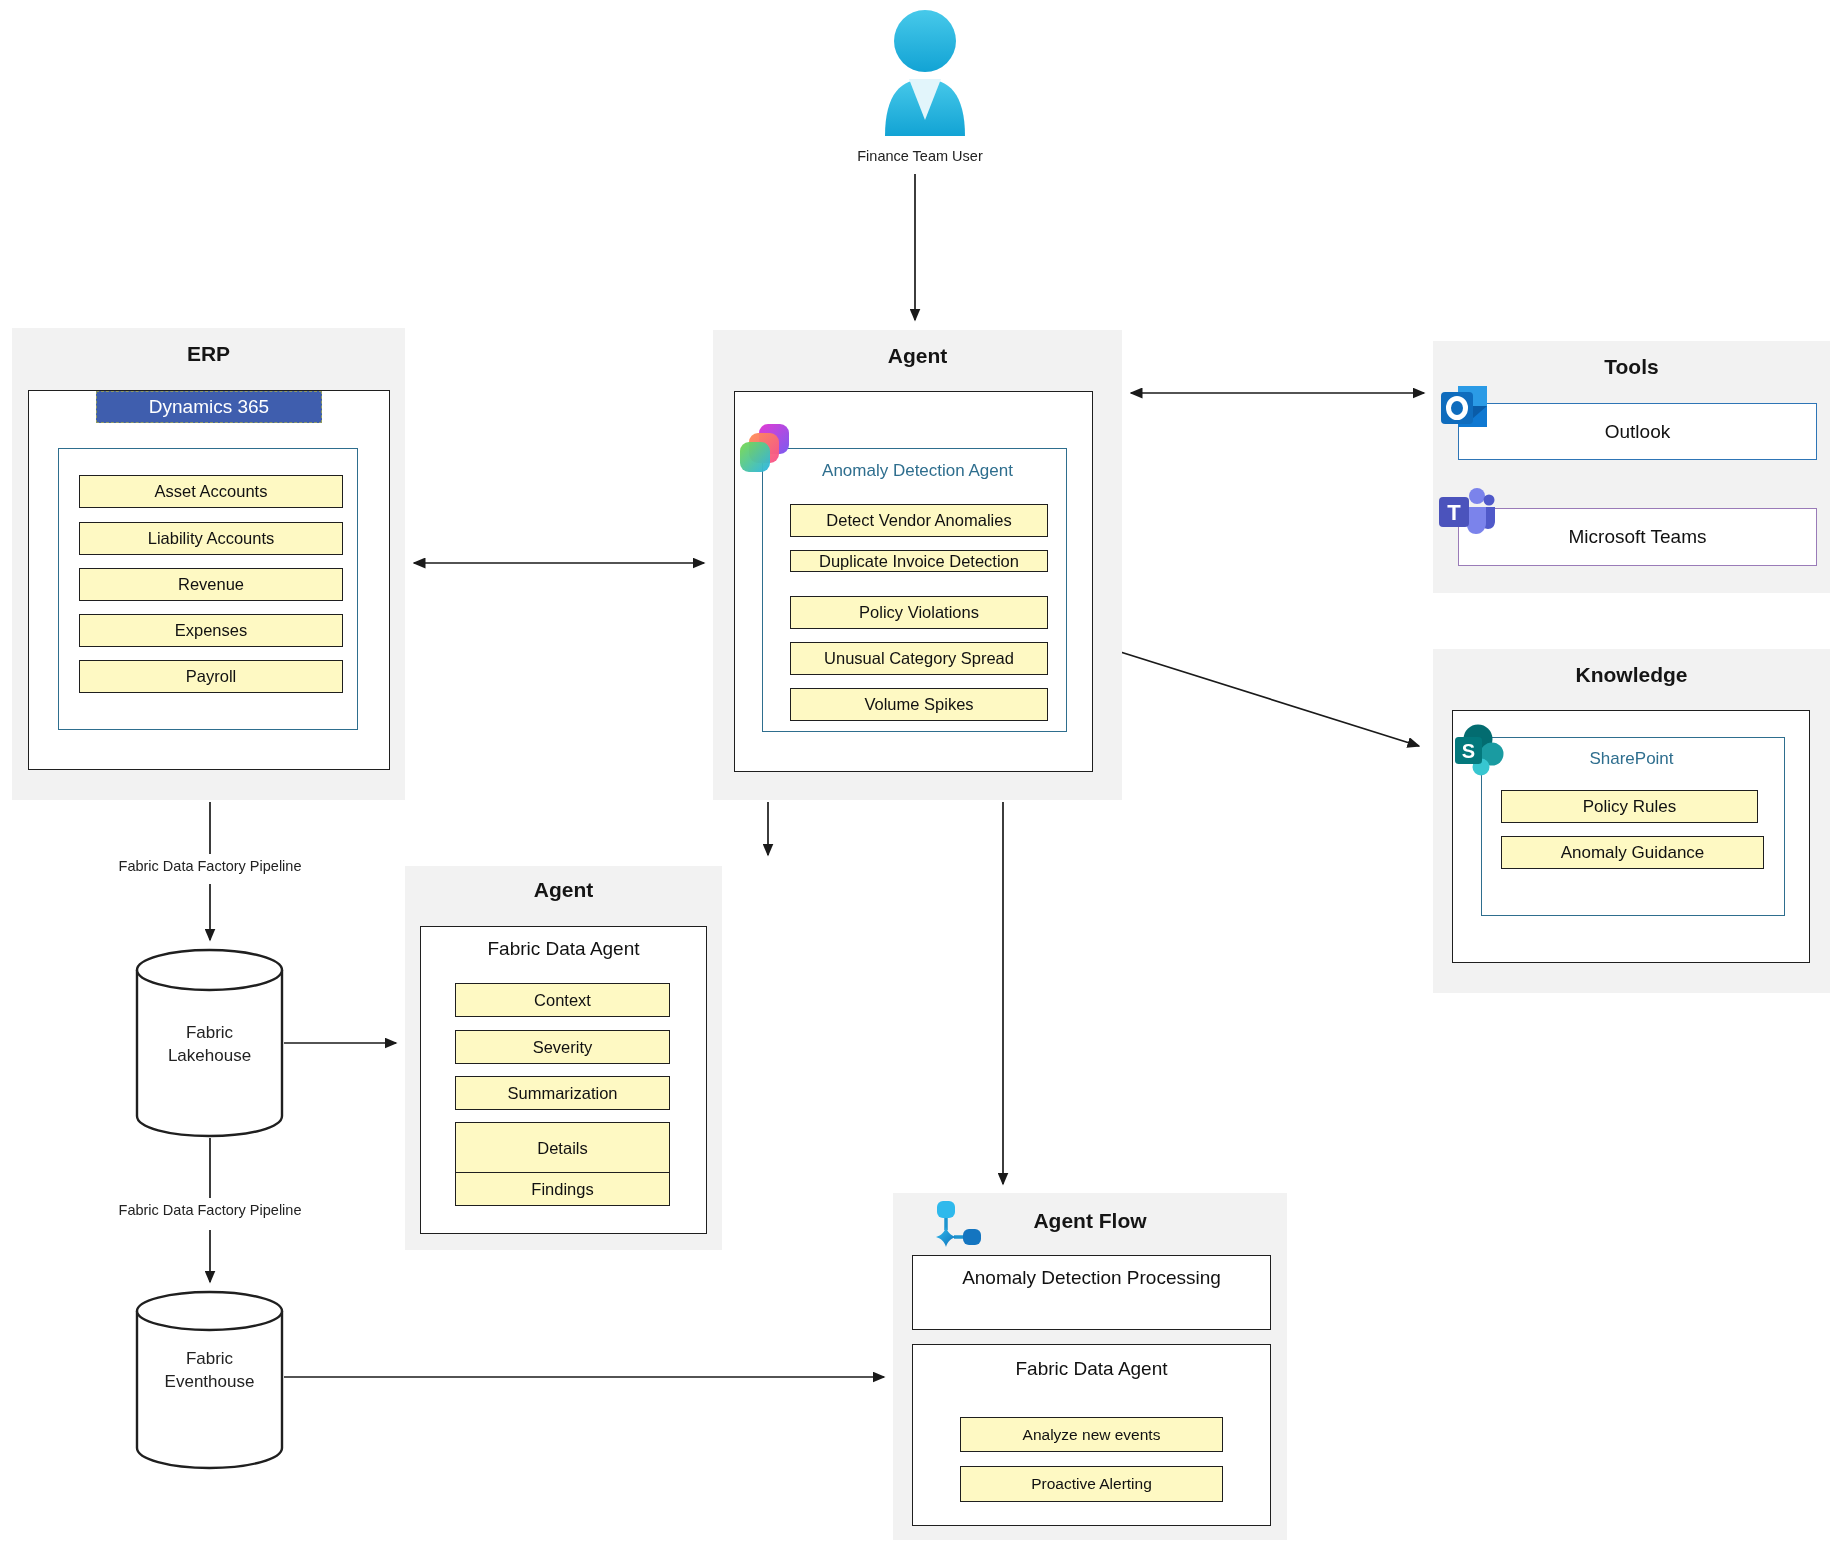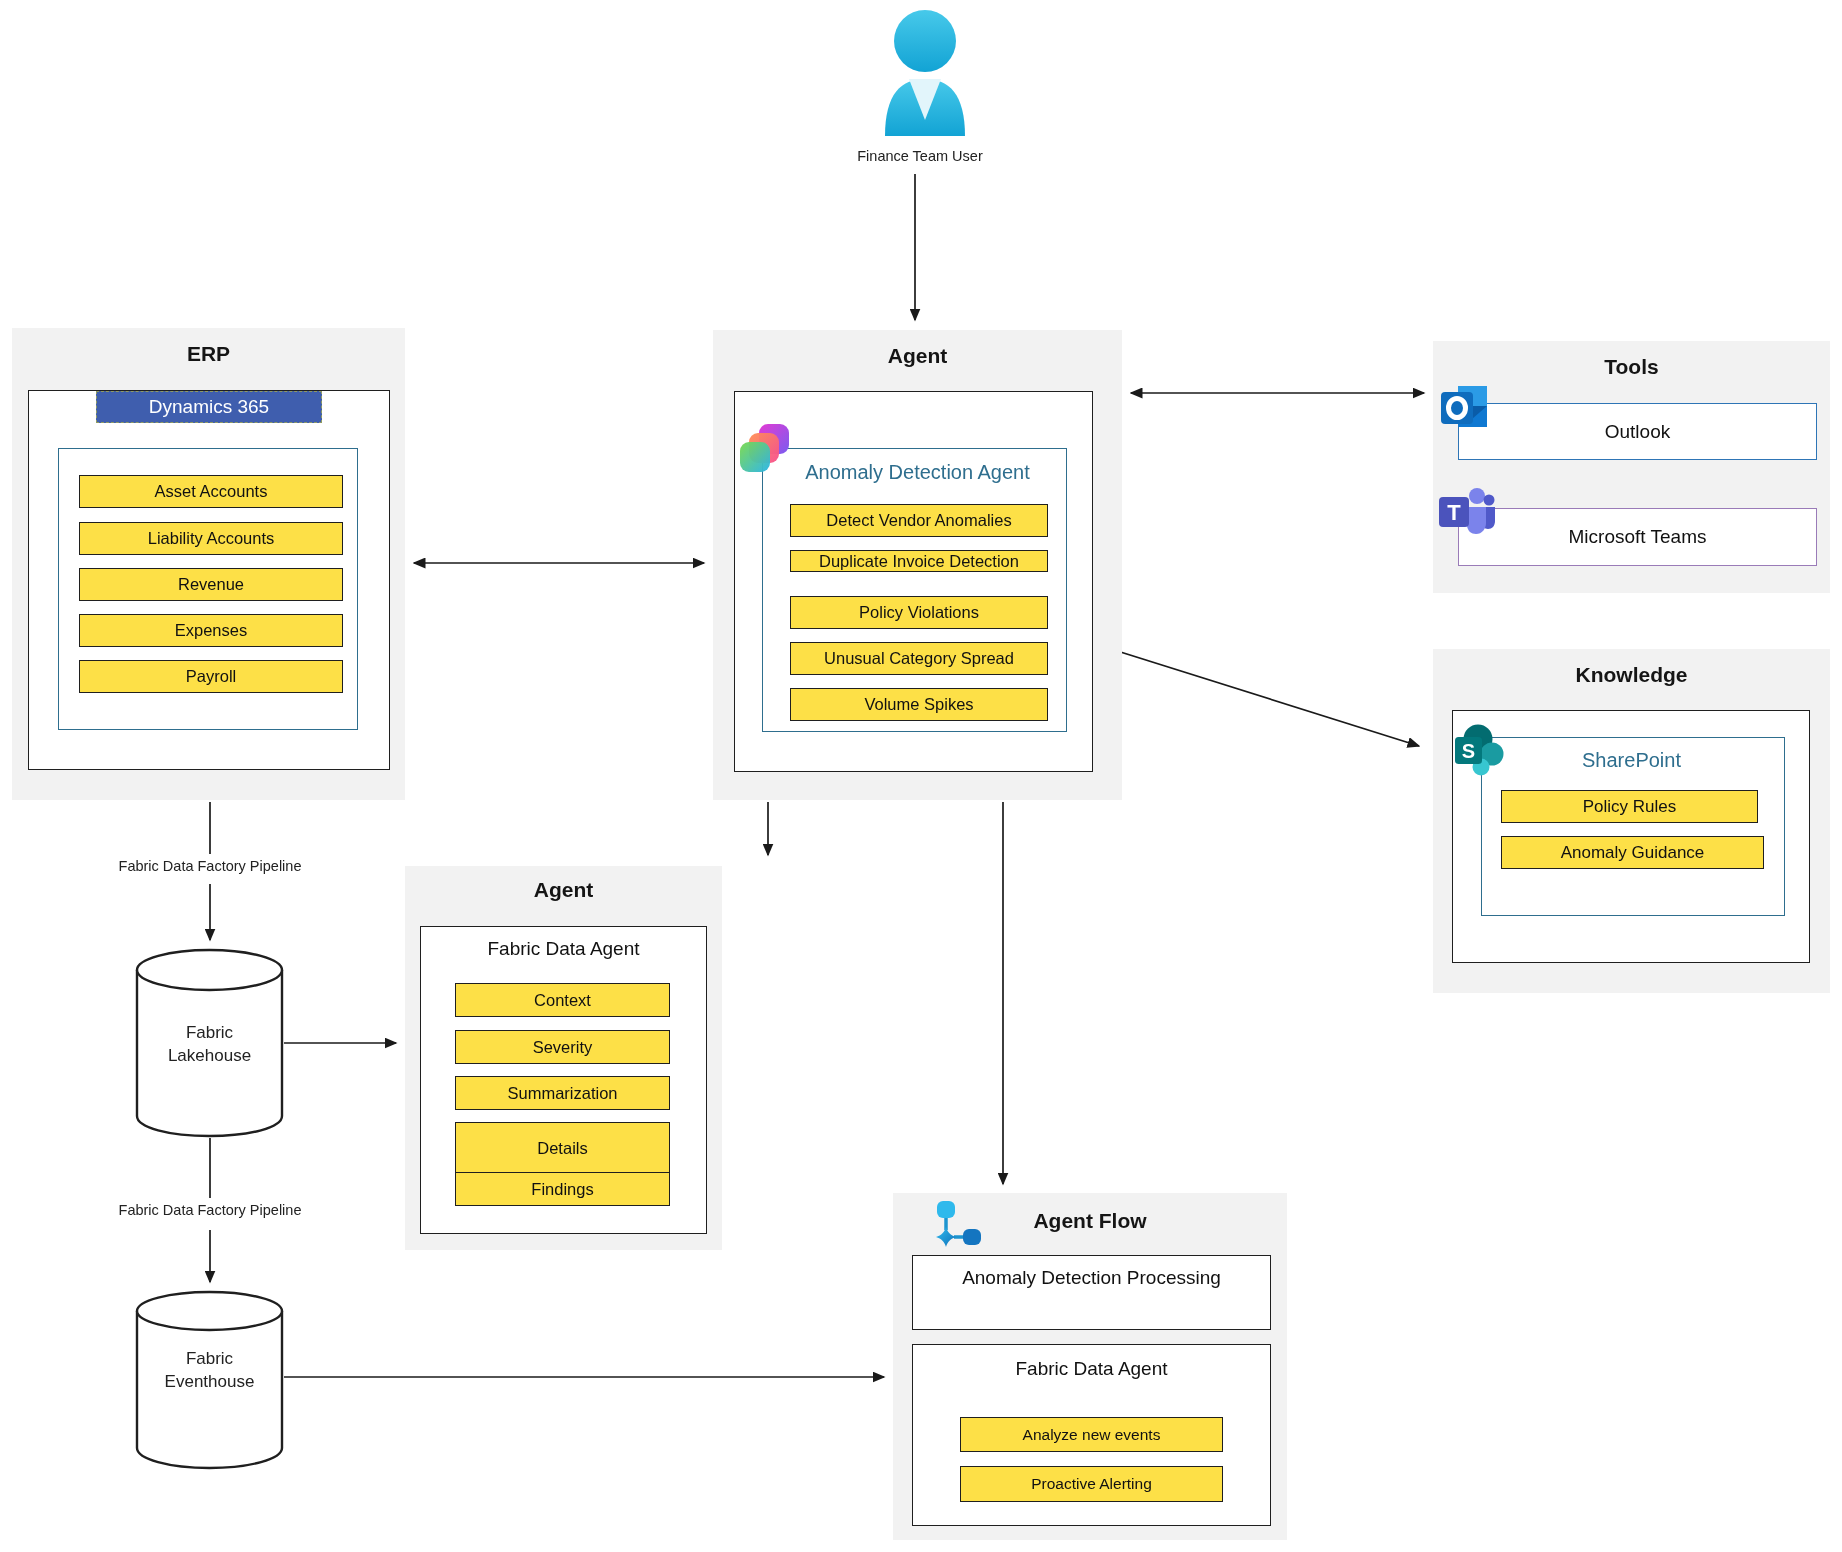--- a/index.html
+++ b/index.html
@@ -5,22 +5,22 @@
   html,body { margin:0; padding:0; background:#fff; }
   #canvas {
     position:relative; width:1842px; height:1552px; overflow:hidden;
     font-family:"Liberation Sans", sans-serif; color:#1a1a1a; background:#fff;
   }
   .panel { position:absolute; background:var(--panel-bg,#f2f2f2); }
   .panel-title { position:absolute; left:0; right:0; top:14px; text-align:center;
                  font-weight:bold; font-size:21px; color:#151515; }
   .wbox { position:absolute; background:#fff; border:1.6px solid var(--line,#1f1f1f); box-sizing:border-box; }
   .tealbox { position:absolute; border:1.6px solid var(--teal,#2e6e8e); box-sizing:border-box; }
-  .teal-title { position:absolute; left:0; right:0; text-align:center; font-size:20px; color:var(--teal,#2e6e8e); }
-  .item { position:absolute; background:#fde047; border:1.6px solid var(--line,#1f1f1f); box-sizing:border-box;
+  .teal-title { position:absolute; left:0; right:0; text-align:center; font-size:17px; color:var(--teal,#2e6e8e); }
+  .item { position:absolute; background:#fef9c3; border:1.6px solid var(--line,#1f1f1f); box-sizing:border-box;
           display:flex; align-items:center; justify-content:center; font-size:16.5px; color:#111; white-space:nowrap; }
   .box-title { position:absolute; left:0; right:0; text-align:center; font-size:19px; color:#111; }
   .dynbox { position:absolute; background:var(--dynamics-blue,#3f5eae); border:1.6px dashed #8f9a63;
             box-sizing:border-box; display:flex; align-items:center; justify-content:center;
             color:#fff; font-size:19px; }
   .toolbox { position:absolute; background:#fff; box-sizing:border-box; display:flex; align-items:center;
              justify-content:center; font-size:19px; color:#111; }
   .pipe-label { position:absolute; width:260px; text-align:center; font-size:14.5px; color:#222; }
   .cyl { position:absolute; }
   .cyl-label { position:absolute; text-align:center; font-size:17px; color:#222; line-height:1.35; }

